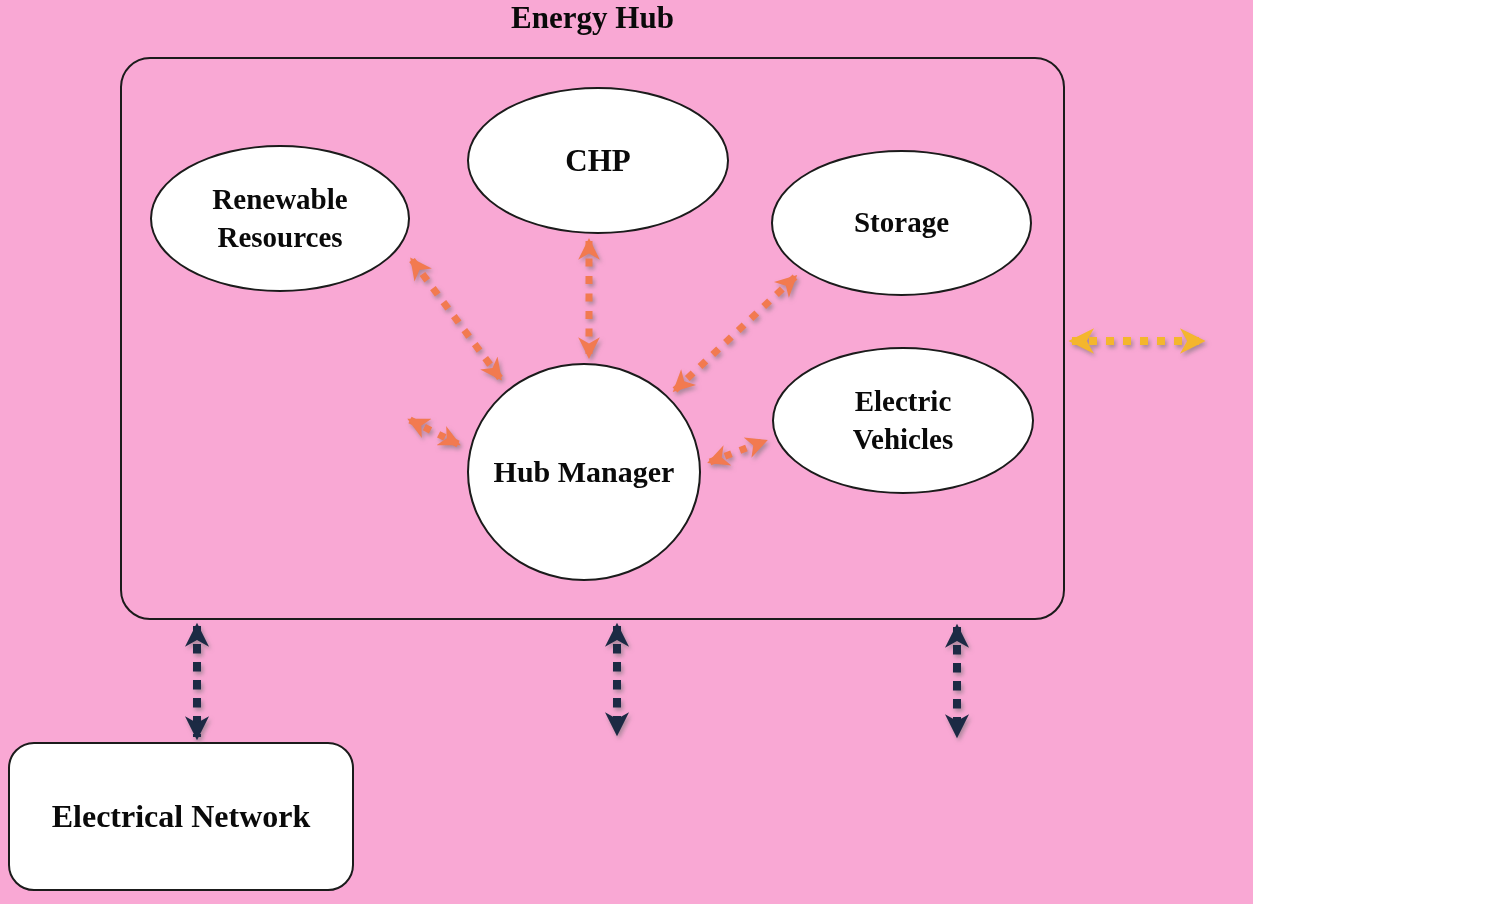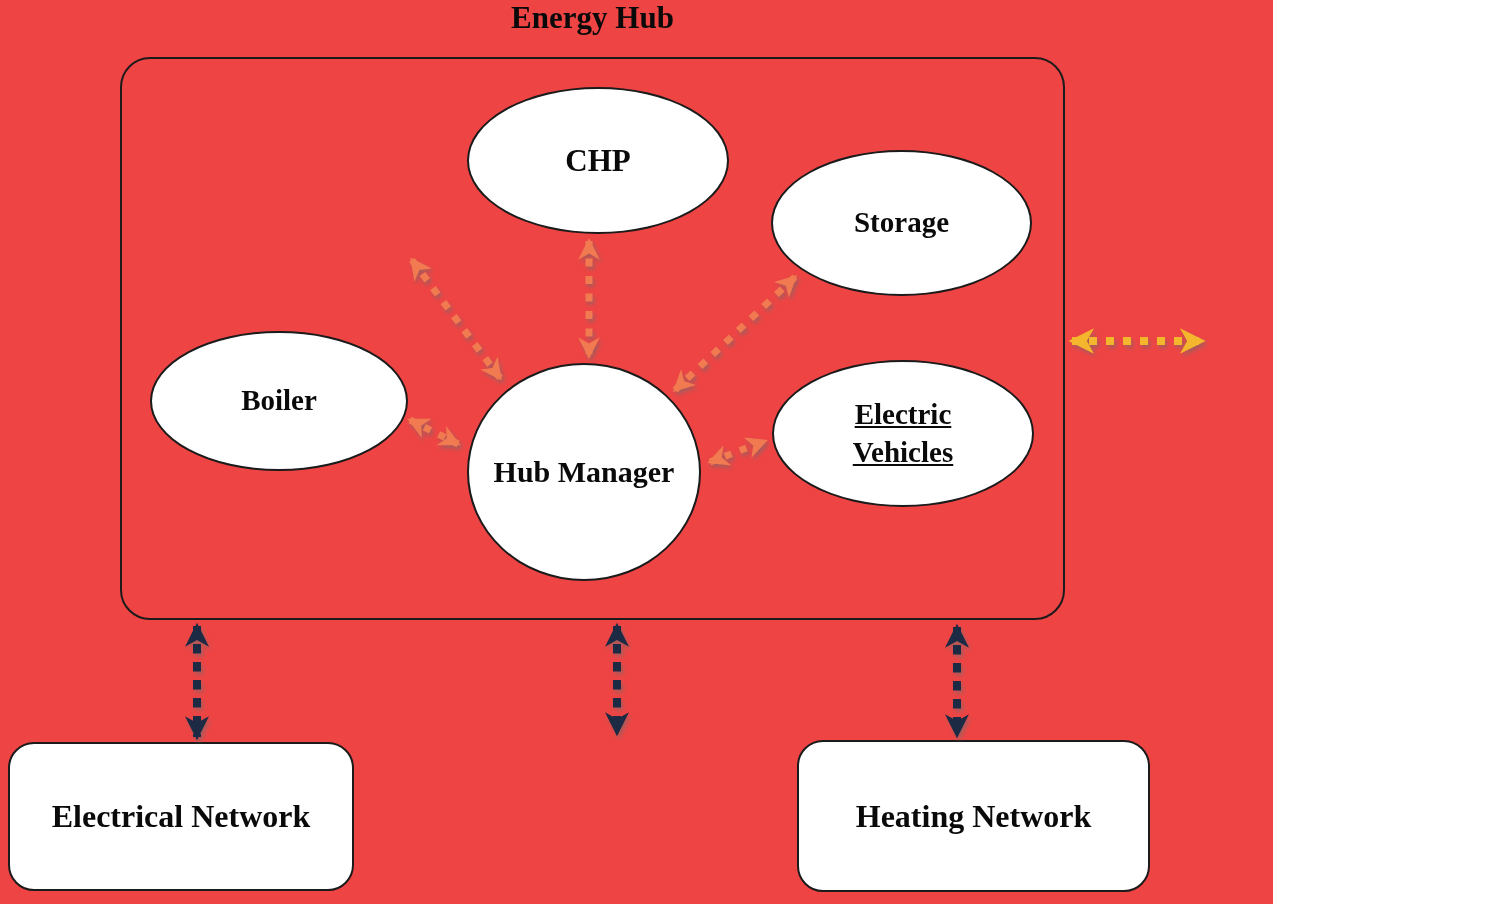--- a/index.html
+++ b/index.html
@@ -1,23 +1,22 @@
 <!DOCTYPE html>
 <html style="--arrow-orange: #F27A50; --arrow-yellow: #F4B62D; --arrow-navy: #1C2A44; --outline: #1b1b1b; --text: #0a0a0a;"><head>
 <meta charset="utf-8">
 <style>
   html,body{margin:0;padding:0;background:#fff;}
   #stage{
     position:relative;
     width:1253px;height:904px;
-    background:#ef4444;
+    background:#f9a8d4;
     font-family:"Liberation Serif","DejaVu Serif",serif;
     color:var(--text,#0a0a0a);
     overflow:hidden;
-    padding-left:20px;
   }
   .node{
     position:absolute;
     display:flex;align-items:center;justify-content:center;
     text-align:center;
     background:#fff;
     border:2.5px solid var(--outline,#1b1b1b);
     font-weight:bold;
     line-height:1.28;
     box-sizing:border-box;
@@ -50,50 +49,47 @@
 </style>
 </head>
 <body>
 
 <div id="stage">
 
   <div id="title">Energy Hub</div>
 
   <div id="main-box"></div>
 
+  <div class="node ellipse pad-wrap" style="left:150px;top:145px;width:260px;height:147px;">
+    <span class="label">Renewable Resources</span>
+  </div>
 
   <div class="node ellipse" style="left:771px;top:150px;width:261px;height:146px;">
     <span class="label">Storage</span>
   </div>
 
   <div class="node ellipse" style="left:467px;top:87px;width:262px;height:147px;font-size:31px;">
     <span class="label">CHP</span>
   </div>
 
-  <div class="node ellipse" style="left:150px;top:331px;width:258px;height:140px;">
-    <span class="label">Boiler</span>
-  </div>
 
-  <div class="node ellipse pad-wrap" style="left:772px;top:360px;width:262px;height:147px;text-decoration:underline;">
+  <div class="node ellipse pad-wrap" style="left:772px;top:347px;width:262px;height:147px;">
     <span class="label">Electric Vehicles</span>
   </div>
 
   <div id="hub-manager" class="node ellipse" style="left:467px;top:363px;width:234px;height:218px;">
     <span class="label">Hub Manager</span>
   </div>
 
 
   <div class="node rounded" style="left:8px;top:742px;width:346px;height:149px;">
     <span class="label">Electrical Network</span>
   </div>
 
 
-  <div class="node rounded" style="left:797px;top:740px;width:353px;height:152px;">
-    <span class="label">Heating Network</span>
-  </div>
 
   <svg class="overlay" width="1505" height="904" viewBox="0 0 1505 904">
     <defs>
       <marker id="m-or" viewBox="0 0 10 10" refX="8.6" refY="5" markerWidth="3.6" markerHeight="3.1" orient="auto-start-reverse" markerUnits="strokeWidth">
         <path class="fill-orange" d="M0,0 L10,5 L0,10 L2.8,5 Z"></path>
       </marker>
       <marker id="m-ye" viewBox="0 0 10 10" refX="8.6" refY="5" markerWidth="3.6" markerHeight="3.2" orient="auto-start-reverse" markerUnits="strokeWidth">
         <path class="fill-yellow" d="M0,0 L10,5 L0,10 L2.8,5 Z"></path>
       </marker>
       <marker id="m-na" viewBox="0 0 10 10" refX="8.6" refY="5" markerWidth="3.4" markerHeight="3.0" orient="auto-start-reverse" markerUnits="strokeWidth">

